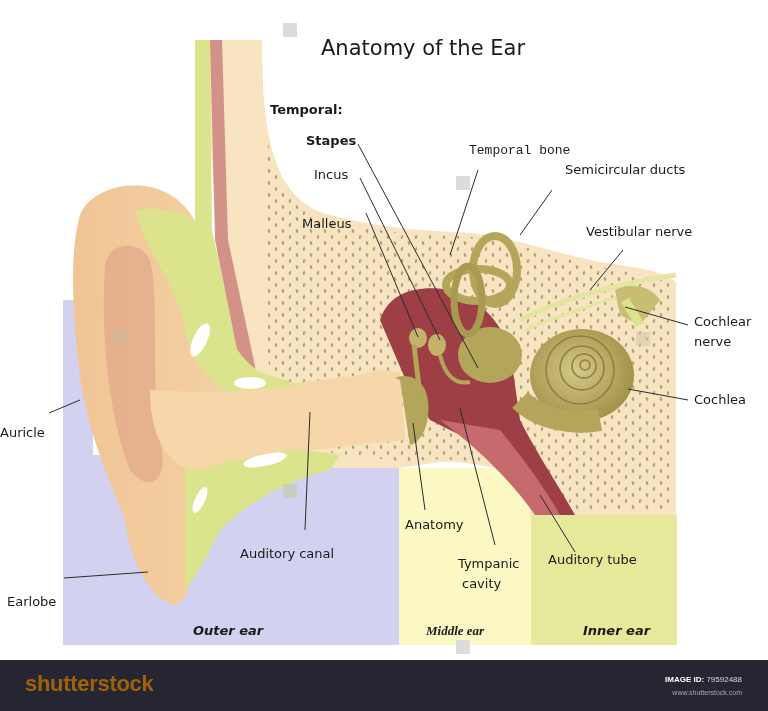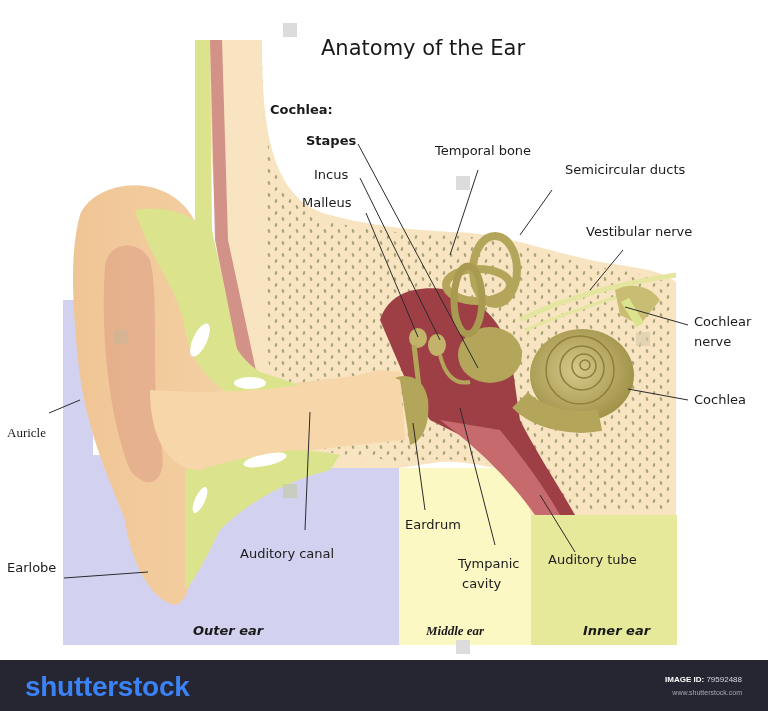--- a/index.html
+++ b/index.html
@@ -3,21 +3,21 @@
 <meta charset="utf-8">
 <style>
   html, body { margin:0; padding:0; }
   body { width:768px; height:711px; position:relative; overflow:hidden; background:#ffffff; font-family:"DejaVu Sans", sans-serif; }
   #canvas { position:absolute; left:0; top:0; width:663px; height:660px; }
   .lbl { position:absolute; font-size:13px; color:#1b1b1b; white-space:nowrap; line-height:15px; }
   .title { position:absolute; left:321px; top:36px; font-size:21px; color:#1a1a1a; white-space:nowrap; }
   .ossicles { position:absolute; left:270px; top:102px; font-size:13px; font-weight:bold; color:#1a1a1a; }
   .region { position:absolute; font-size:13px; font-weight:bold; font-style:italic; color:#1a1a1a; white-space:nowrap; }
   .footer { position:absolute; left:0; top:660px; width:768px; height:51px; background:#262632; }
-  .brand { position:absolute; left:25px; top:671px; font-size:28px; font-weight:bold; color:#3b82f6; letter-spacing:-0.3px; font-family:"Liberation Sans", sans-serif; }
+  .brand { position:absolute; left:25px; top:671px; font-size:22px; font-weight:bold; color:#a16207; letter-spacing:-0.3px; font-family:"Liberation Sans", sans-serif; }
   .imgid { position:absolute; right:26px; top:675px; font-size:8px; color:#d8d8e0; font-family:"Liberation Sans", sans-serif; text-align:right; }
   .imgid b { color:#ffffff;padding-left:17px; }
   .site { position:absolute; right:26px; top:689px; font-size:7px; color:#a8a8b4; font-family:"Liberation Sans", sans-serif; }
 </style>
 </head>
 <body>
 
 <div id="canvas">
   <svg width="768" height="660" viewBox="0 0 768 660" xmlns="http://www.w3.org/2000/svg">
     <defs>
@@ -106,35 +106,35 @@
 
     <rect x="283" y="23" width="14" height="14" fill="#dcdcdc"></rect>
     <rect x="456" y="176" width="14" height="14" fill="#dcdcdc"></rect>
     <rect x="114" y="330" width="14" height="14" fill="#c9b79a" opacity="0.6"></rect>
     <rect x="283" y="484" width="14" height="14" fill="#c2c9a0" opacity="0.6"></rect>
     <rect x="636" y="332" width="14" height="14" fill="#d9c9aa" opacity="0.6"></rect>
     <rect x="456" y="640" width="14" height="14" fill="#dcdcdc"></rect>
   </svg>
 
   <div class="title">Anatomy of the Ear</div>
-  <div class="ossicles">Cochlea:</div>
+  <div class="ossicles">Temporal:</div>
 
   <div class="lbl" style="left:306px; top:133px;font-weight:bold;">Stapes</div>
   <div class="lbl" style="left:314px; top:167px;">Incus</div>
-  <div class="lbl" style="left:302px; top:195px;">Malleus</div>
-  <div class="lbl" style="left:435px; top:143px;">Temporal bone</div>
+  <div class="lbl" style="left:302px; top:216px;">Malleus</div>
+  <div class="lbl" style="left:469px; top:143px;font-family:Liberation Mono, monospace;">Temporal bone</div>
   <div class="lbl" style="left:565px; top:162px;">Semicircular ducts</div>
   <div class="lbl" style="left:586px; top:224px;">Vestibular nerve</div>
   <div class="lbl" style="left:694px; top:314px;">Cochlear</div>
   <div class="lbl" style="left:694px; top:334px;">nerve</div>
   <div class="lbl" style="left:694px; top:392px;">Cochlea</div>
-  <div class="lbl" style="left:7px; top:425px;font-family:Liberation Serif, serif;">Auricle</div>
-  <div class="lbl" style="left:7px; top:560px;">Earlobe</div>
+  <div class="lbl" style="left:0; top:425px;">Auricle</div>
+  <div class="lbl" style="left:7px; top:594px;">Earlobe</div>
   <div class="lbl" style="left:240px; top:546px;">Auditory canal</div>
-  <div class="lbl" style="left:405px; top:517px;">Eardrum</div>
+  <div class="lbl" style="left:405px; top:517px;">Anatomy</div>
   <div class="lbl" style="left:458px; top:556px;">Tympanic</div>
   <div class="lbl" style="left:462px; top:576px;">cavity</div>
   <div class="lbl" style="left:548px; top:552px;">Auditory tube</div>
 
   <div class="region" style="left:193px; top:623px;">Outer ear</div>
   <div class="region" style="left:426px; top:623px;font-family:Liberation Serif, serif;">Middle ear</div>
   <div class="region" style="left:583px; top:623px;">Inner ear</div>
 </div>
 
 <div class="footer"></div>

